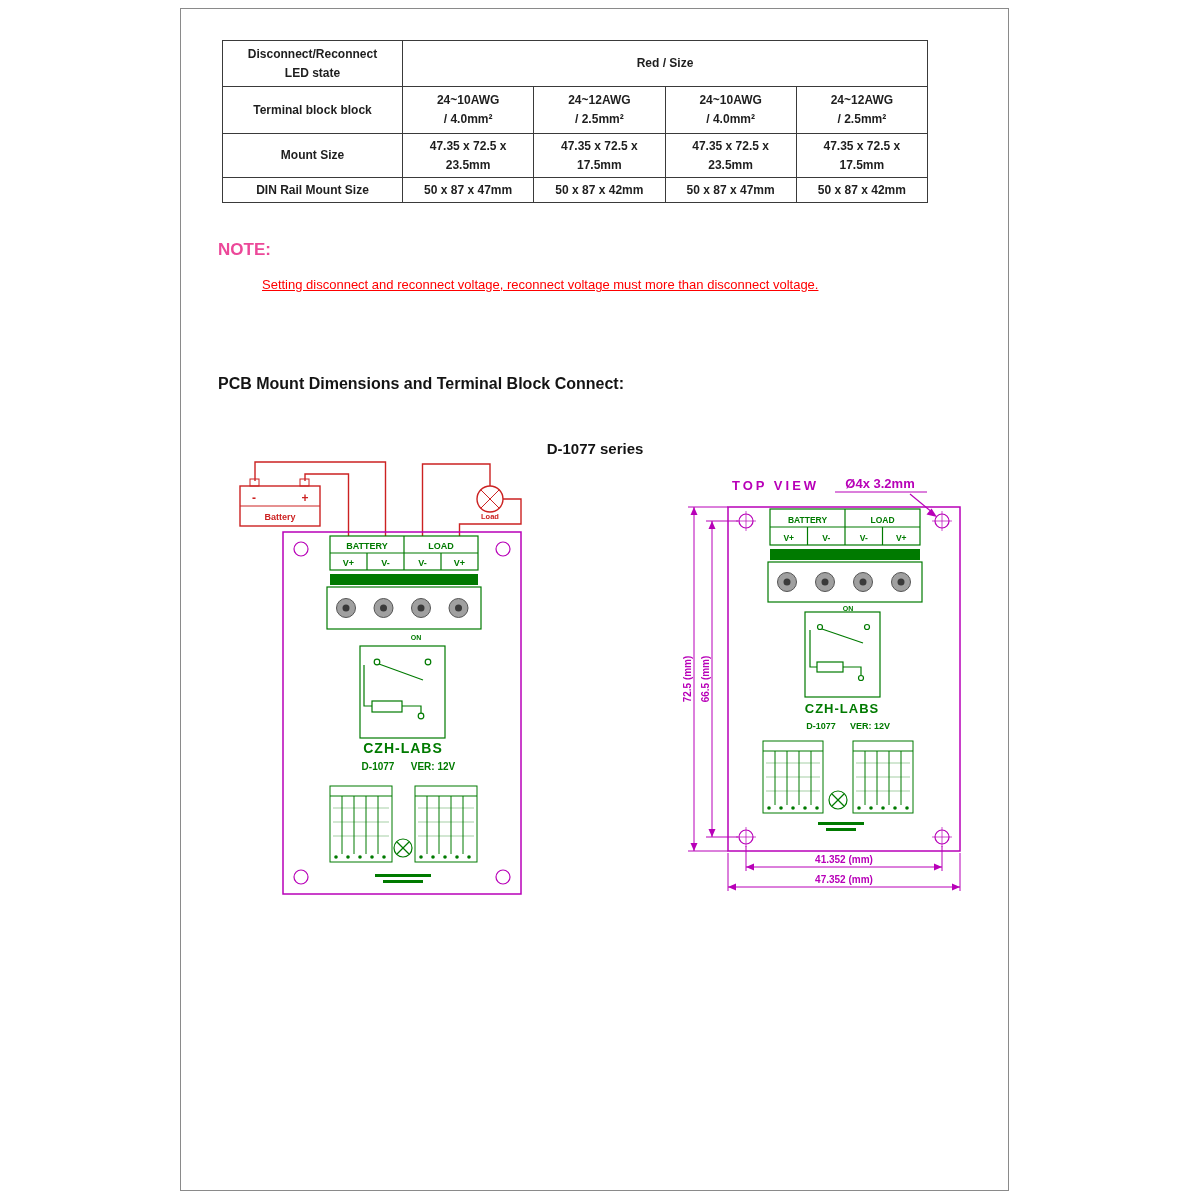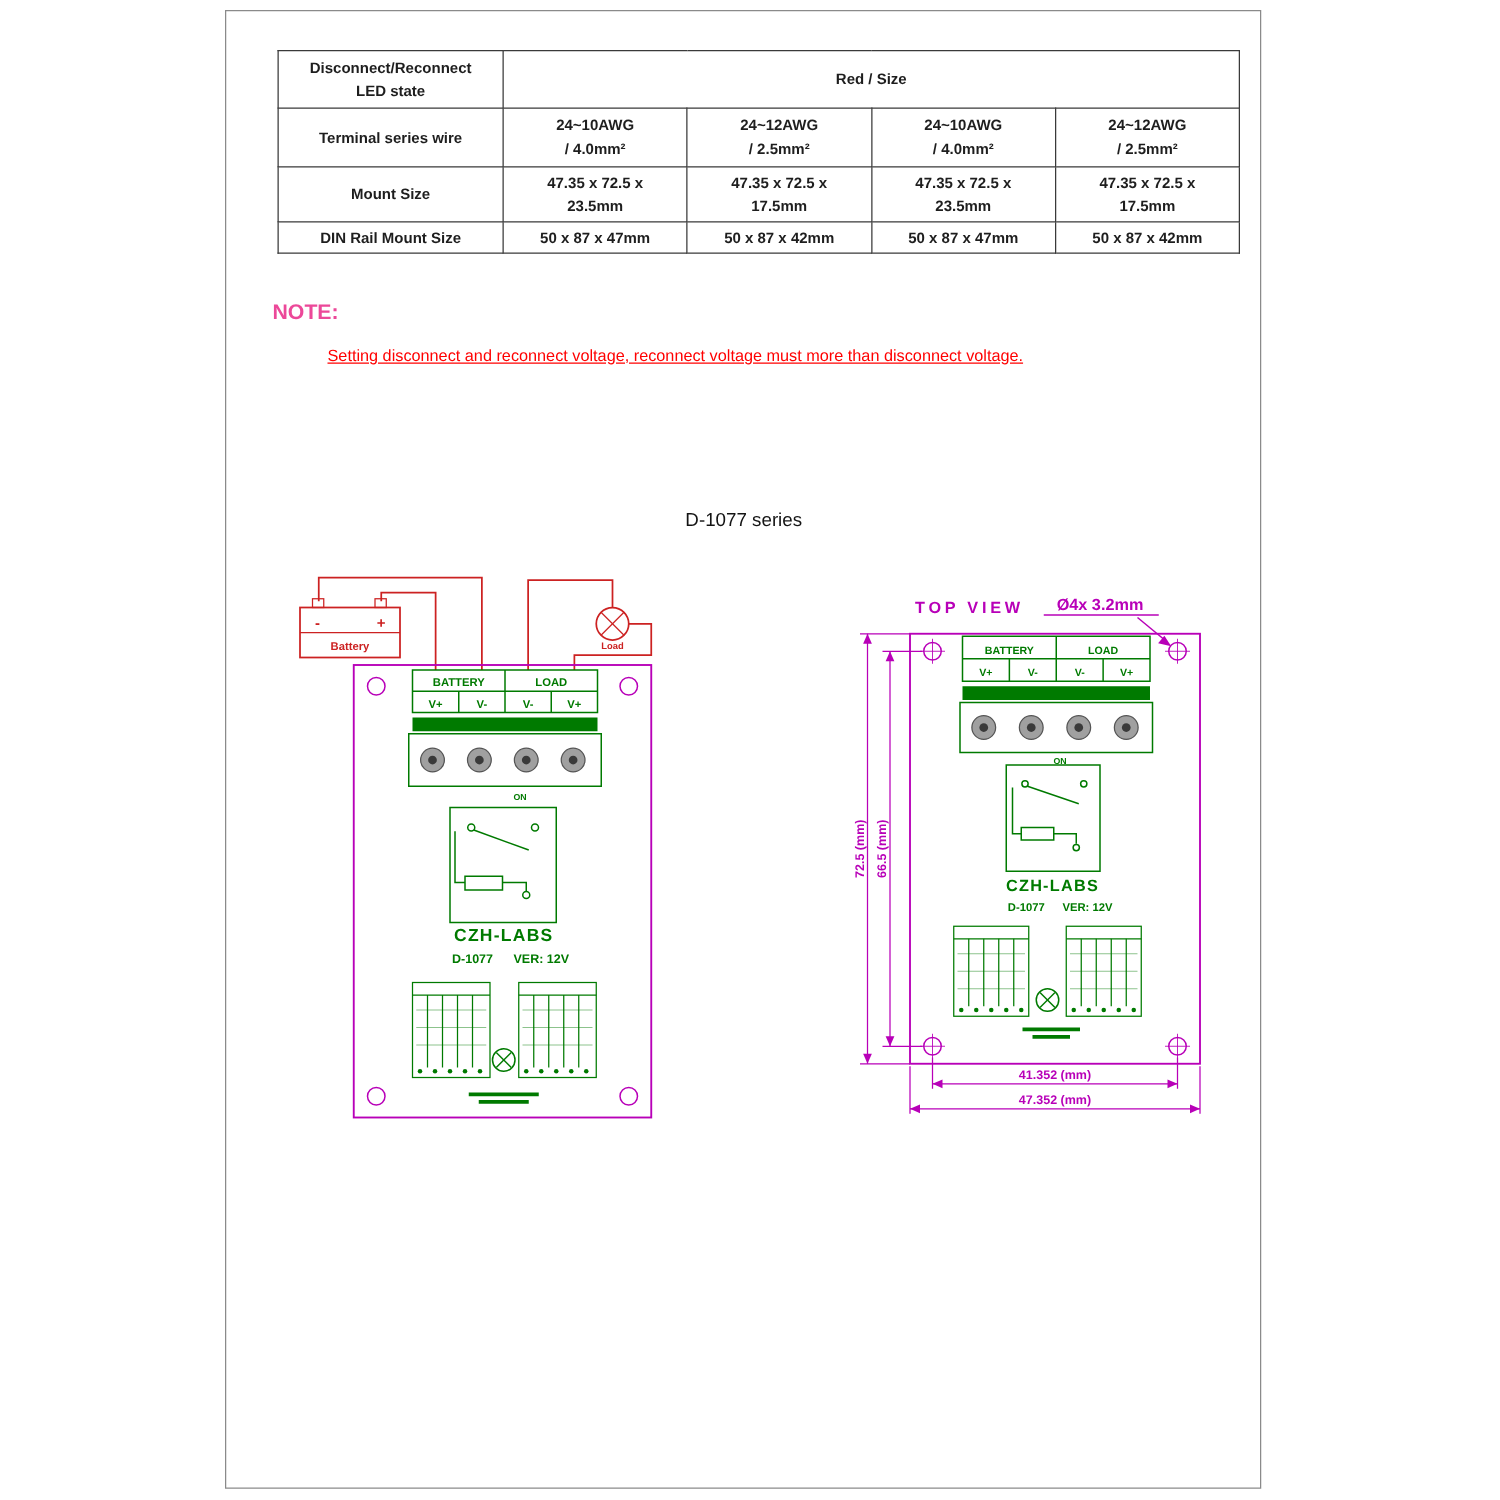--- a/index.html
+++ b/index.html
@@ -1,32 +1,32 @@
 <!DOCTYPE html>
 <html><head>
 <meta charset="utf-8">
 <style>
   html,body{margin:0;padding:0;background:#fff;}
   .page{position:relative;width:1200px;height:1200px;background:#fff;
         font-family:"Liberation Sans",sans-serif;overflow:hidden;}
   .frame{position:absolute;left:180px;top:8px;width:829px;height:1183px;
          border:1px solid #8a8a8a;box-sizing:border-box;}
-  table.spec{position:absolute;left:222px;top:40px;width:770px;
+  table.spec{position:absolute;left:222px;top:40px;width:706px;
              border-collapse:collapse;table-layout:fixed;}
   table.spec td{border:1px solid #3a3a3a;font-weight:bold;font-size:12px;color:#1e1e1e;
                 text-align:center;vertical-align:middle;white-space:pre-line;
                 line-height:1.55;padding:2px;}
   .note-title{position:absolute;left:218px;top:240px;color:#ec4899;
               font-weight:bold;font-size:17px;}
   .note-text{position:absolute;left:262px;top:277px;color:#ff0000;
              font-weight:normal;font-size:13px;text-decoration:underline;}
   .heading{position:absolute;left:218px;top:375px;color:#141414;
            font-weight:bold;font-size:16px;}
-  .series{position:absolute;left:180px;top:408px;width:830px;text-align:center;
-          color:#141414;font-weight:normal;font-size:15px;}
+  .series{position:absolute;left:180px;top:440px;width:830px;text-align:center;
+          color:#141414;font-weight:bold;font-size:15px;}
   .diagram{position:absolute;}
   .gtxt{fill:#007a00;font-weight:bold;font-family:"Liberation Sans",sans-serif;}
   .mtxt{fill:#b800b8;font-weight:bold;font-family:"Liberation Sans",sans-serif;}
   .rtxt{fill:#cc2222;font-weight:bold;font-family:"Liberation Sans",sans-serif;}
 </style>
 </head>
 <body>
 
 <div class="page">
   <div class="frame"></div>
@@ -39,21 +39,21 @@
         <col>
         <col>
       </colgroup>
     <tbody>
         <tr style="height:46px">
       <td>Disconnect/Reconnect
 LED state</td>
       <td colspan="4">Red / Size</td>
     </tr>
     <tr style="height:47px">
-      <td>Terminal series wire</td>
+      <td>Terminal block block</td>
       <td>24~10AWG
 /  4.0mm²</td>
       <td>24~12AWG
 /  2.5mm²</td>
       <td>24~10AWG
 /  4.0mm²</td>
       <td>24~12AWG
 /  2.5mm²</td>
     </tr>
     <tr style="height:44px">
@@ -72,20 +72,21 @@
       <td>50 x 87 x 47mm</td>
       <td>50 x 87 x 42mm</td>
       <td>50 x 87 x 47mm</td>
       <td>50 x 87 x 42mm</td>
     </tr>
   </tbody>
     </table>
 
   <div class="note-title">NOTE:</div>
   <div class="note-text">Setting disconnect and reconnect voltage, reconnect voltage must more than disconnect voltage.</div>
+  <div class="heading">PCB Mount Dimensions and Terminal Block Connect:</div>
   <div class="series">D-1077 series</div>
 
   <svg class="diagram" style="left:225px;top:450px" width="330" height="465" viewBox="0 0 330 465">
     <g stroke="#cc2222" stroke-width="1.4" fill="none">
       <path d="M30,31 V12 H160.5 V86"></path>
       <path d="M80,31 V24 H123.5 V86"></path>
       <path d="M197.5,86 V14 H265 V36"></path>
       <path d="M234.5,86 V74 H296 V49 H278"></path>
     </g>
     <g>

